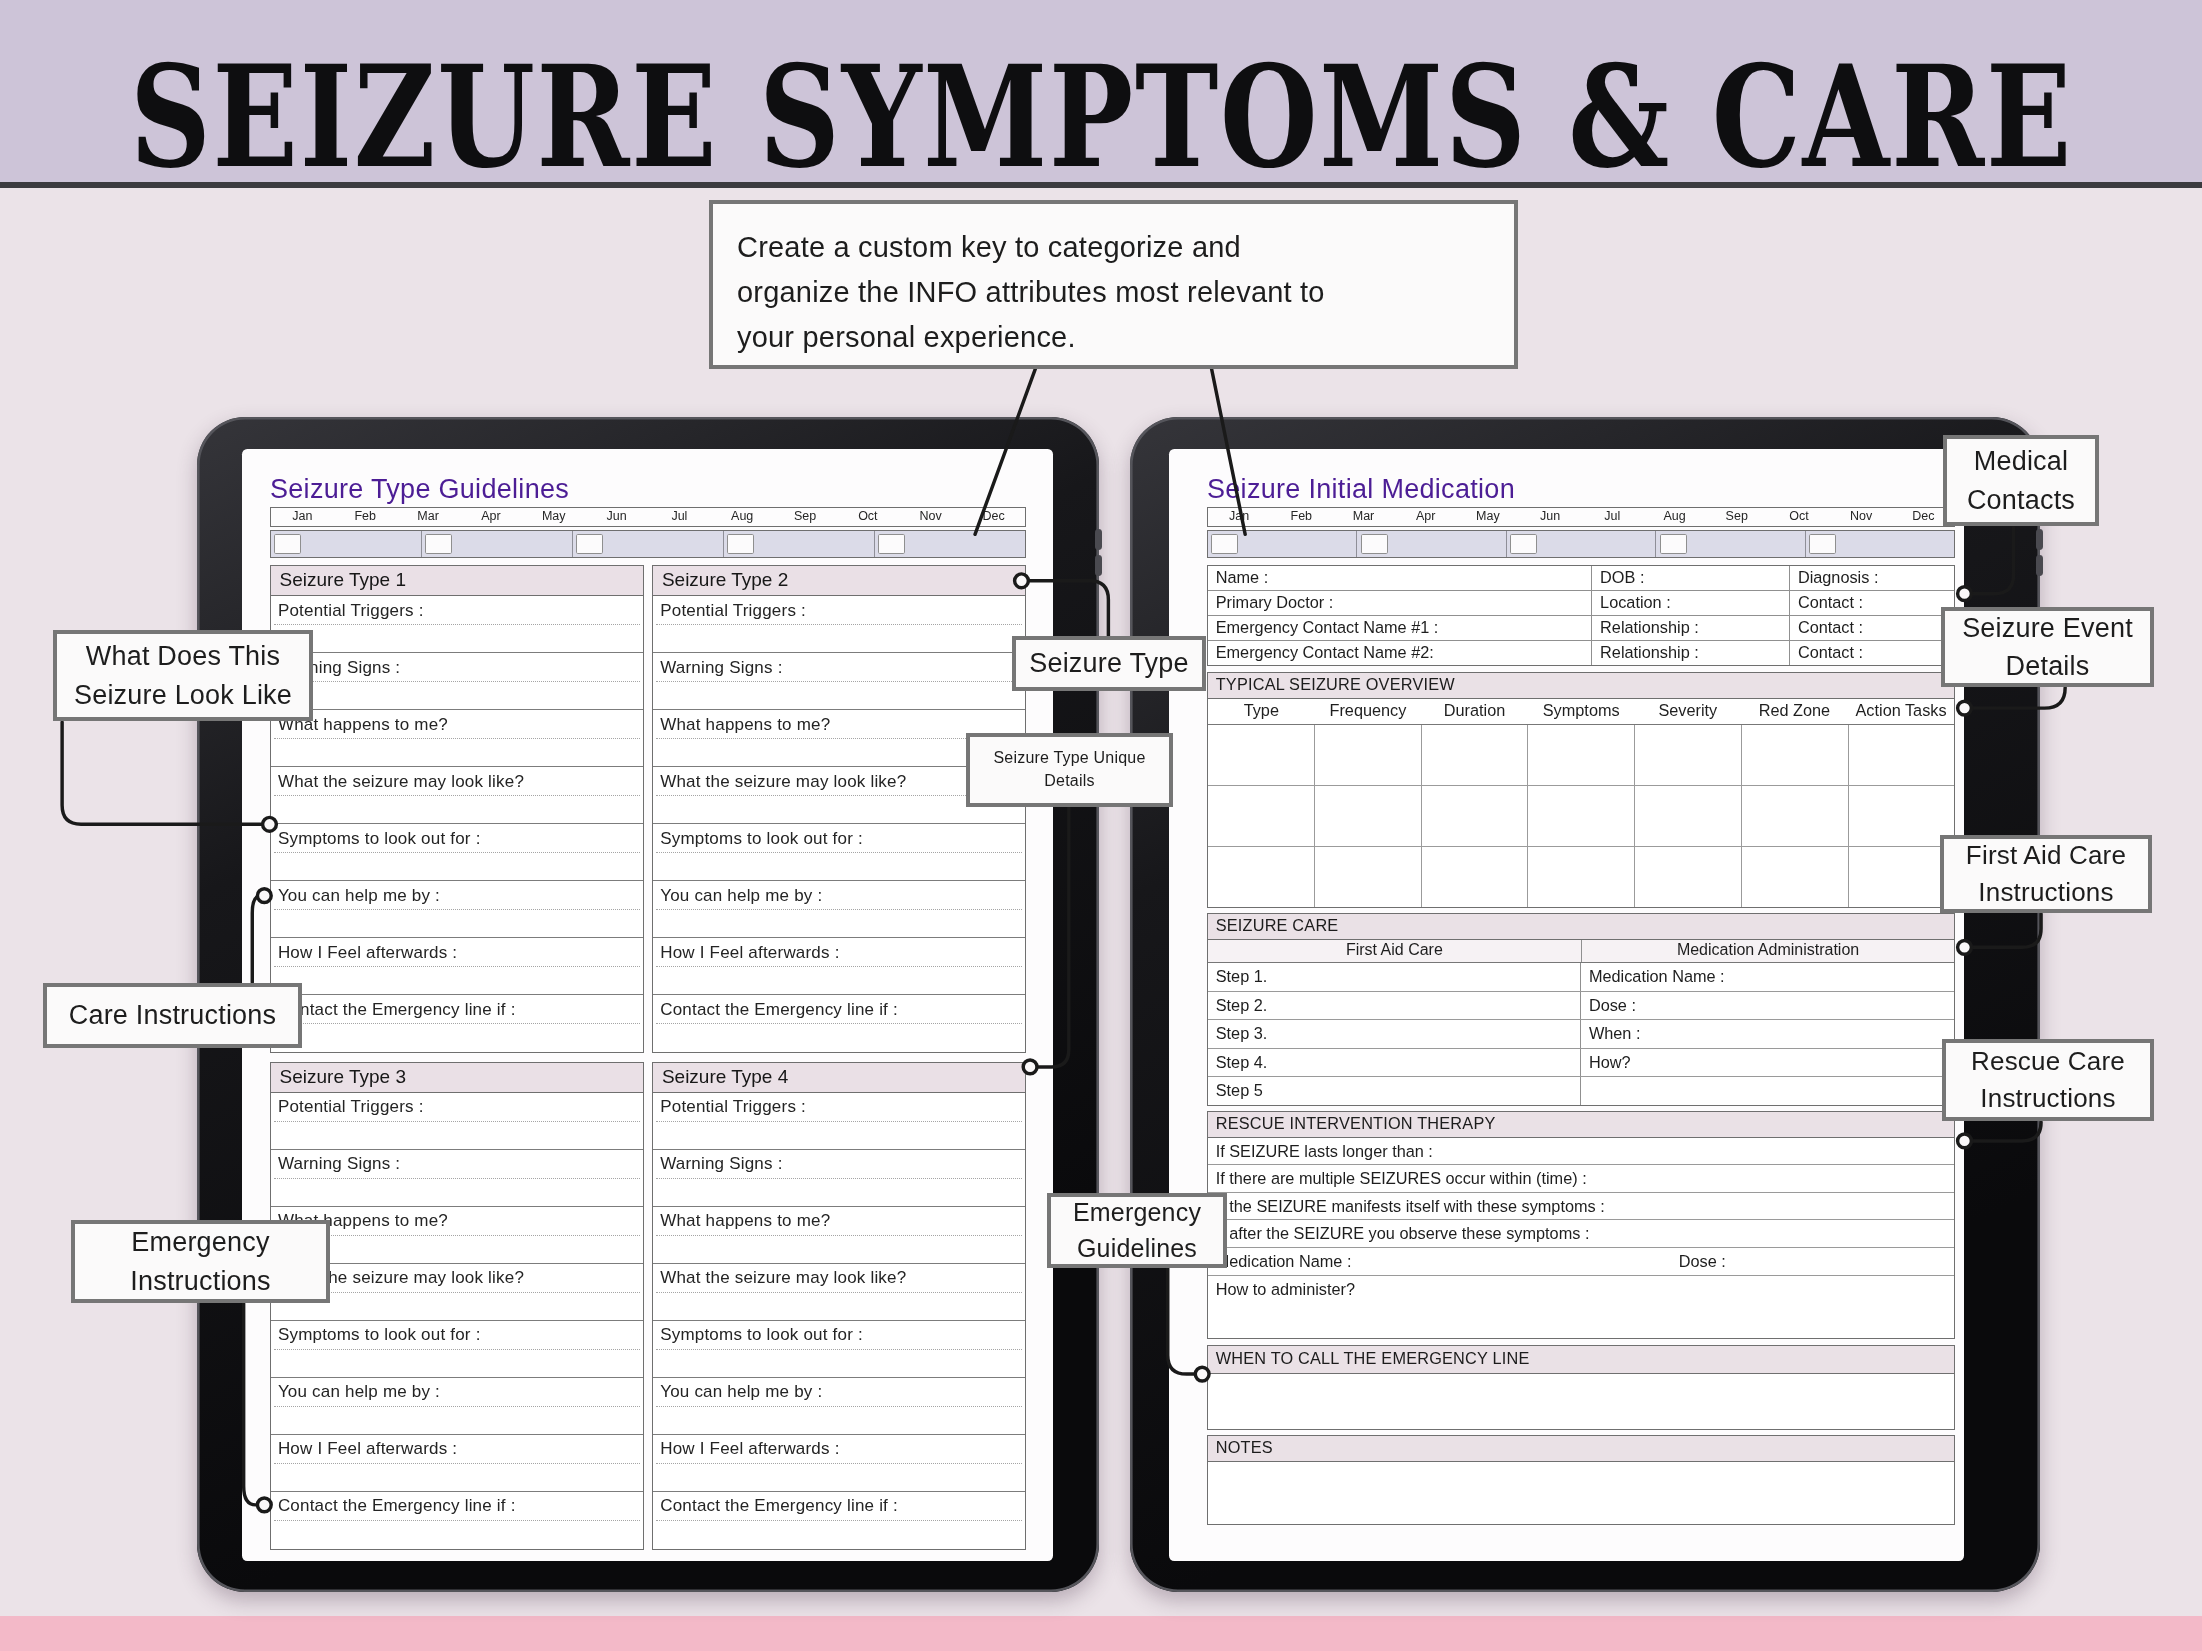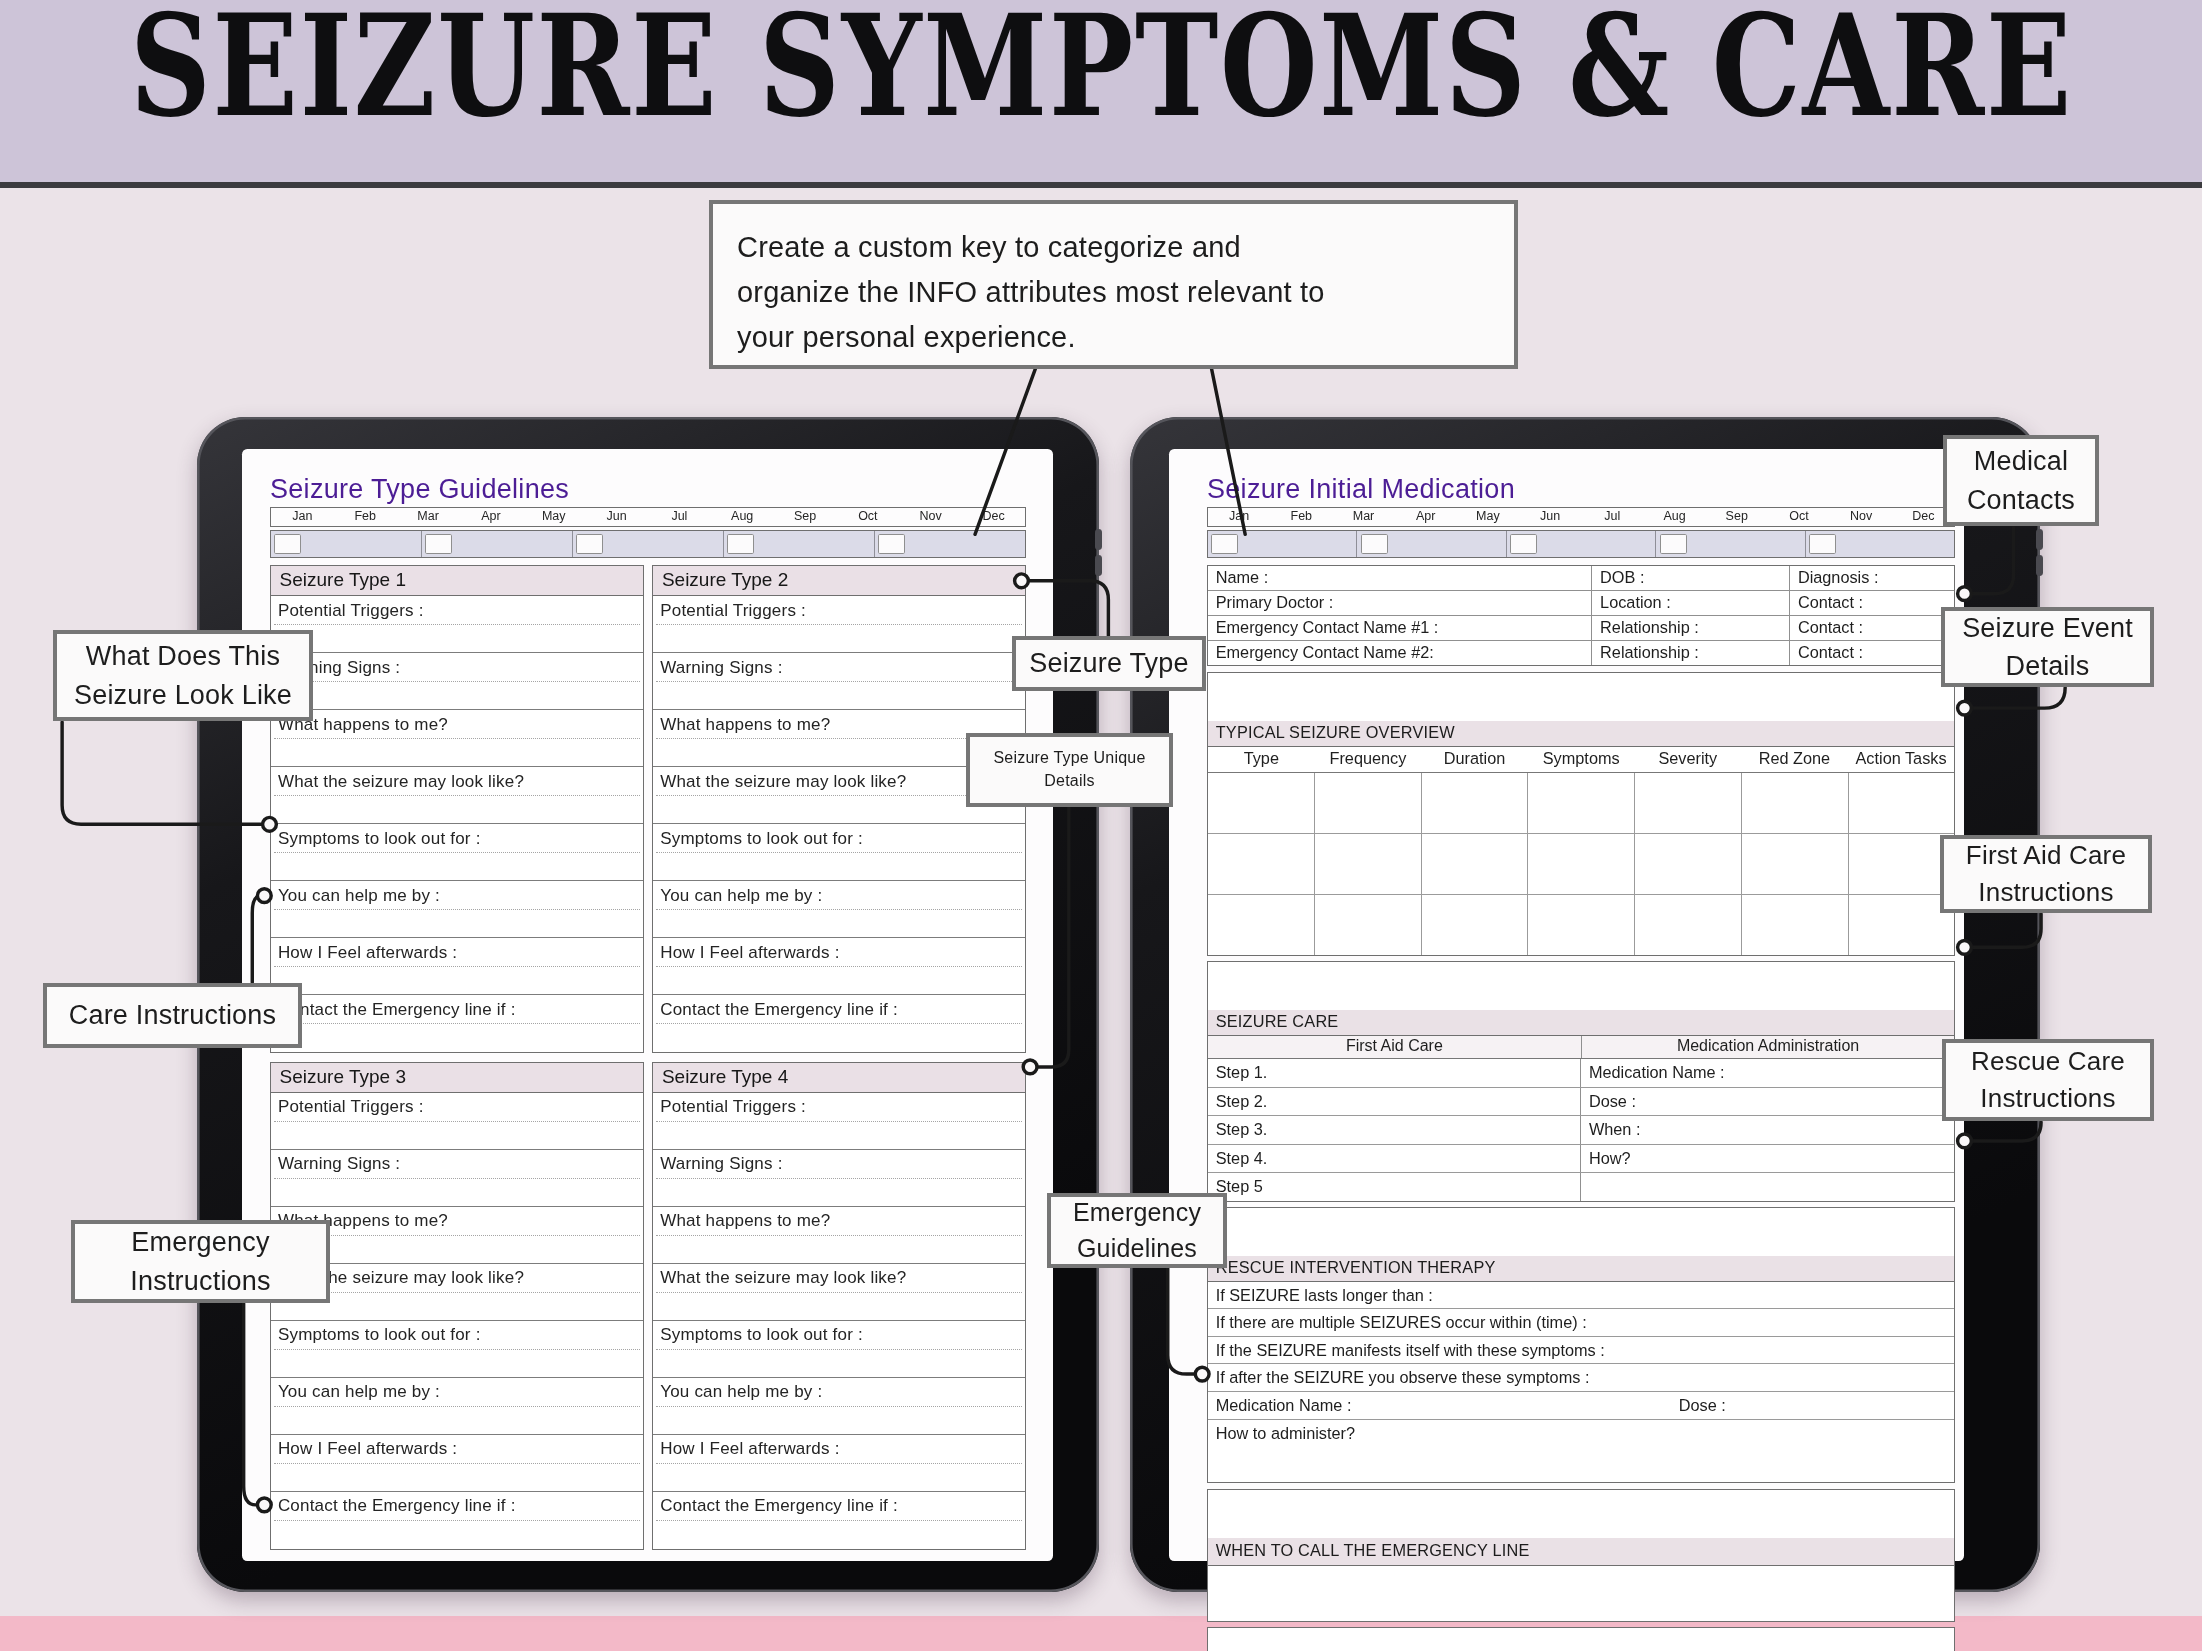--- a/index.html
+++ b/index.html
@@ -1,21 +1,21 @@
 <!DOCTYPE html>
 <html style="font-size:13.8px"><head>
 <meta charset="utf-8">
 <style>
   html,body{margin:0;padding:0;background:#ebe3e8;}
   .canvas{position:relative;width:2203px;height:1652px;overflow:hidden;
     background:#ebe3e8;font-family:"Liberation Sans",sans-serif;color:#1e1e1e;}
 
   
   .banner{position:absolute;left:0;top:0;width:2203px;height:182px;background:#cdc4d8;
-    display:flex;align-items:flex-start;justify-content:center;}
+    display:flex;align-items:flex-end;justify-content:center;}
   .banner h1{margin:0;font-family:"DejaVu Serif",serif;font-weight:bold;font-size:112px;
     letter-spacing:1.7px;color:#0e0e10;transform:scaleY(1.26);white-space:nowrap;}
   .divider{position:absolute;left:0;top:182px;width:2203px;height:6px;background:#3b3b3f;}
   .bottom-strip{position:absolute;left:0;top:1616px;width:2203px;height:36px;background:#f3b9c8;}
 
   
   .tablet{position:absolute;border-radius:48px;
     background:linear-gradient(155deg,#35353a 0%,#17171a 30%,#0a0a0c 75%);
     box-shadow:inset 0 0 0 2.6px #55555b, 0 8.6px 20.6px rgba(70,45,70,.30);}
   .tablet-left{left:197px;top:417px;width:902px;height:1175px;}
@@ -43,21 +43,21 @@
   .thead{height:29px;line-height:27.5px;background:#eae0e6;border-bottom:1.7px solid #6f6f6f;
     font-size:19px;padding-left:8.6px;color:#171717;}
   .tfield{height:57px;border-bottom:1.7px solid #7c7c7c;position:relative;padding:4.3px 6.9px 0;box-sizing:border-box;}
   .tfield:last-child{border-bottom:none;}
   .tlabel{font-size:17px;color:#242424;letter-spacing:0.2px;}
   .dot{position:absolute;left:2.6px;right:2.6px;top:28px;border-top:1.7px dotted #a5a5a5;}
 
   
   .sec{border:1.7px solid #6f6f6f;background:#fff;margin-bottom:5.2px;}
   .phead{height:25px;line-height:23px;background:#eae1e6;font-size:16.3px;padding-left:7.7px;
-    color:#1c1c1c;border-bottom:1.7px solid #6f6f6f;letter-spacing:0.2px;margin-top:48px;}
+    color:#1c1c1c;border-bottom:1.7px solid #6f6f6f;letter-spacing:0.2px;}
   .irow{display:flex;height:24px;border-bottom:1.7px solid #909090;}
   .irow:last-child{border-bottom:none;}
   .ic{border-right:1.7px solid #909090;padding-left:7.7px;font-size:16.3px;line-height:22.4px;box-sizing:border-box;overflow:hidden;white-space:nowrap;}
   .ic1{width:51.5%;}.ic2{width:26.5%;}.ic3{flex:1;border-right:none;}
   .ohead{display:flex;height:25px;border-bottom:1.7px solid #777;}
   .ohead div{flex:1;text-align:center;font-size:16.3px;line-height:23px;color:#1f1f1f;}
   .orow{display:flex;height:60px;border-bottom:1.3px solid #9b9b9b;}
   .orow:last-child{border-bottom:none;}
   .ocell{flex:1;border-right:1.3px solid #9b9b9b;}
   .ocell:last-child{border-right:none;}

